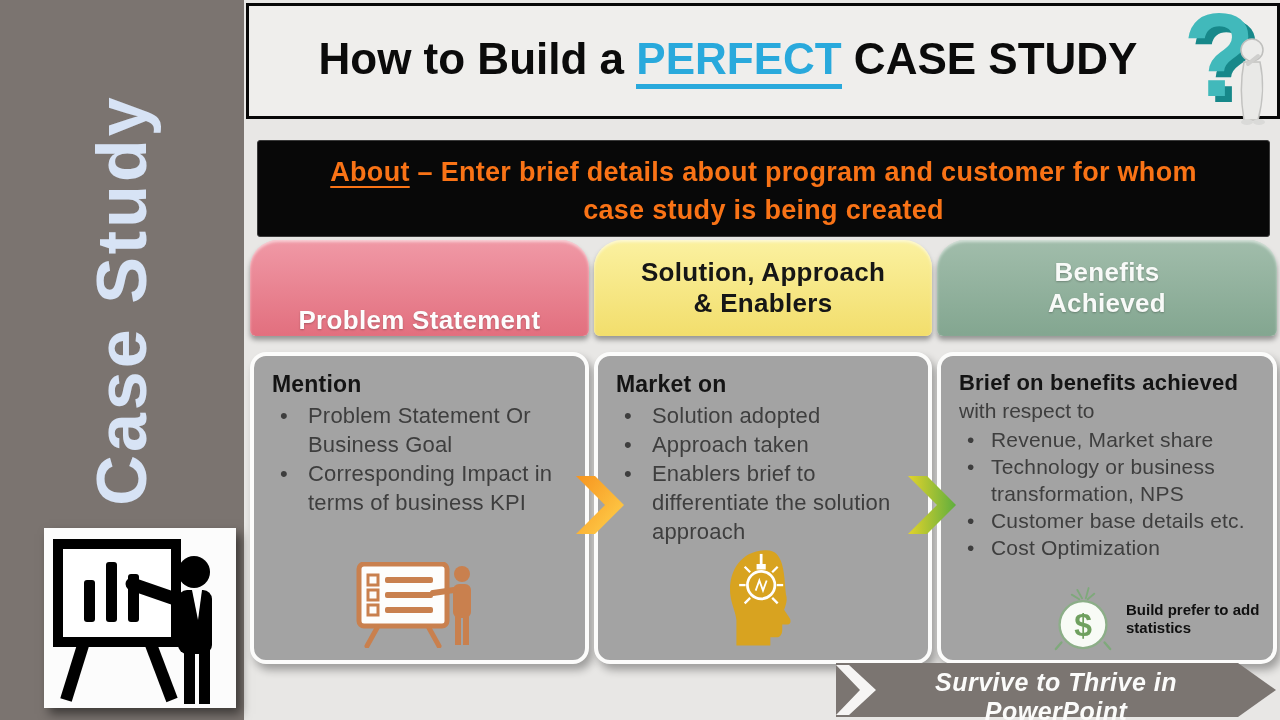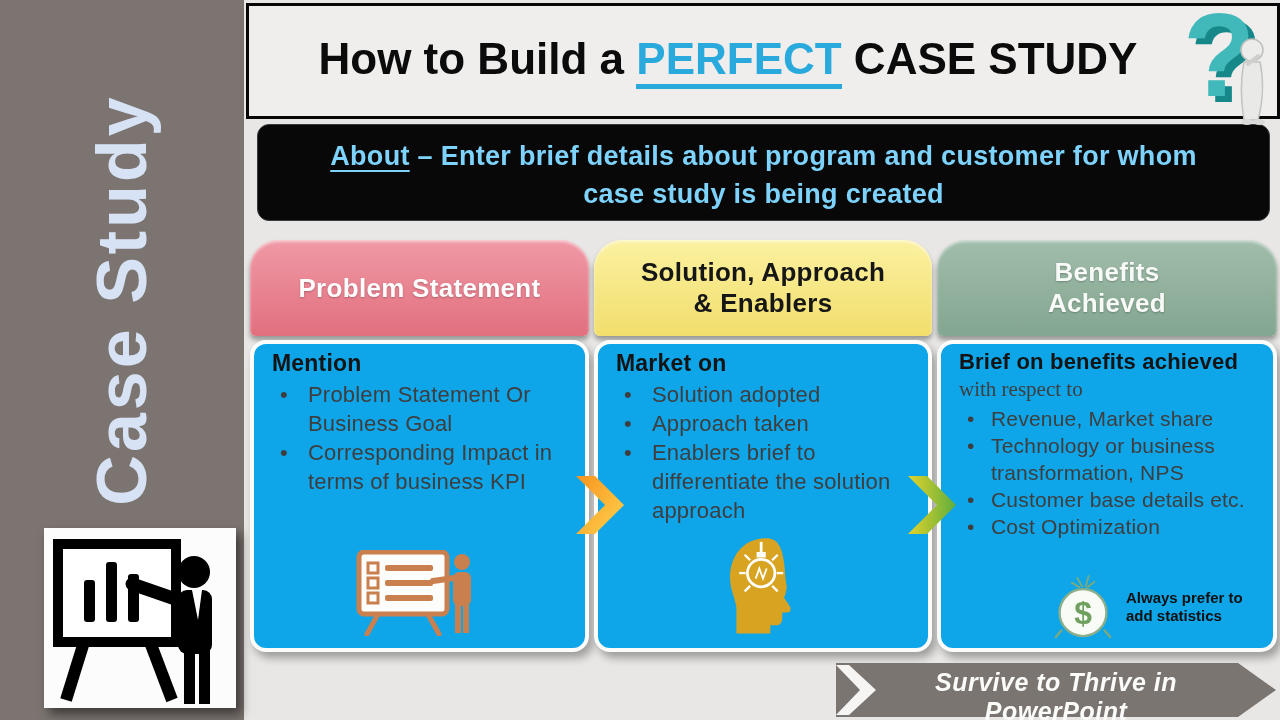--- a/index.html
+++ b/index.html
@@ -12,45 +12,45 @@
   .presenter-box{position:absolute;left:44px;top:528px;width:192px;height:180px;background:#FCFCFC;
       box-shadow:5px 6px 10px rgba(0,0,0,.5);}
   
   .title-box{position:absolute;left:246px;top:3px;width:1028px;height:110px;background:#EFEEEC;
       border:3px solid #070707;}
   .title-text{width:100%;height:100%;line-height:106px;text-align:center;padding-right:70px;box-sizing:border-box;
       font-size:44px;font-weight:bold;color:#0B0B0B;white-space:nowrap;}
   .title-hl{color:#29A9DC;border-bottom:5px solid #29A9DC;padding-bottom:1px;}
   .qmark{position:absolute;left:1178px;top:4px;z-index:5;}
   
-  .about{position:absolute;left:257px;top:124px;width:1013px;height:97px;background:#080808;border-radius:12px;
-      border:1px solid #3a3a3a;box-sizing:border-box;text-align:center;color:#7dd3fc;}
+  .about{position:absolute;left:257px;top:140px;width:1013px;height:97px;background:#080808;border-radius:3px;
+      border:1px solid #3a3a3a;box-sizing:border-box;text-align:center;color:#f97316;}
   .about-line{font-size:27px;font-weight:bold;line-height:38px;letter-spacing:.3px;}
   .about-line:first-child{margin-top:12px;}
   .about-label{text-decoration:underline;text-underline-offset:5px;}
   
   .col-header{position:absolute;top:240px;height:96px;border-radius:28px 28px 6px 6px;
       display:flex;align-items:center;justify-content:center;text-align:center;
       font-size:26px;font-weight:bold;line-height:31px;letter-spacing:.3px;
       box-shadow:0 4px 5px rgba(0,0,0,.35), inset 0 2px 3px rgba(255,255,255,.55);}
   .hdr-pink{left:250px;width:339px;background:linear-gradient(180deg,#F099A6,#E26F7E);color:#FDFDFD;
-      text-shadow:0 1px 2px rgba(0,0,0,.25);}
+      text-shadow:0 1px 2px rgba(0,0,0,.25);align-items:flex-end;}
   .hdr-yellow{left:594px;width:338px;background:linear-gradient(180deg,#FBF1A0,#F2DE6C);color:#161616;}
   .hdr-green{left:937px;width:340px;background:linear-gradient(180deg,#A1BDAB,#83A690);color:#F8FAF8;
       text-shadow:0 1px 2px rgba(0,0,0,.25);}
   .hdr-yellow span{display:inline-block;max-width:262px;}
   .hdr-green span{display:inline-block;max-width:160px;}
-  .col-body{position:absolute;top:340px;height:312px;background:#0ea5e9;border:4px solid #FCFCFB;
+  .col-body{position:absolute;top:352px;height:312px;background:#a3a3a3;border:4px solid #FCFCFB;
       border-radius:16px;box-sizing:border-box;box-shadow:4px 6px 8px rgba(0,0,0,.32);
-      padding:4px 10px 0 18px;}
+      padding:13px 10px 0 18px;}
   .body1{left:250px;width:339px;}
   .body2{left:594px;width:338px;}
   .body3{left:937px;width:340px;}
   .intro-bold{display:block;font-size:23px;font-weight:bold;color:#141414;letter-spacing:.2px;line-height:30px;}
-  .intro-rest{display:block;font-size:22px;color:#3E3E3E;line-height:28px;font-family:Liberation Serif, serif;}
+  .intro-rest{display:block;font-size:22px;color:#3E3E3E;line-height:28px;}
   .col-body ul{margin:2px 0 0 0;padding:0;list-style:none;}
   .col-body li{position:relative;padding-left:36px;font-size:22px;line-height:29px;color:#3E3E3E;letter-spacing:.2px;}
   .col-body li::before{content:"\2022";position:absolute;left:8px;}
   .body3 .intro-bold{font-size:22px;line-height:28px;}
   .body3 .intro-rest{font-size:21px;line-height:27px;}
   .body3 li{font-size:21px;line-height:27px;padding-left:32px;}
   .icon-row{position:absolute;left:0;right:0;bottom:12px;display:flex;justify-content:center;}
   .stat-note{position:absolute;left:112px;bottom:8px;display:flex;align-items:center;gap:13px;}
   .stat-note-text{width:134px;font-size:15px;font-weight:bold;line-height:18px;color:#101010;}
   .arrow{position:absolute;top:476px;}
@@ -174,21 +174,21 @@
       <li>Customer base details etc.</li>
       <li>Cost Optimization</li>
     </ul>
     <div class="stat-note">
       <svg width="60" height="66" viewBox="0 0 64 70">
         <path d="M26,4 L31,13 M38,2 L35,13 M20,9 L28,14 M44,8 L37,14" stroke="#7FA97B" stroke-width="2" fill="none" stroke-linecap="round"></path>
         <circle cx="32" cy="41" r="25" fill="#F8FBF6" stroke="#8CAE88" stroke-width="2.5"></circle>
         <text x="32" y="53" text-anchor="middle" font-size="34" font-weight="bold" fill="#6FA05F">$</text>
         <path d="M9,60 L3,67 M55,60 L61,67" stroke="#7FA97B" stroke-width="2.5" stroke-linecap="round"></path>
       </svg>
-      <div class="stat-note-text">Always prefer to add statistics</div>
+      <div class="stat-note-text">Build prefer to add statistics</div>
     </div>
   </div>
 
   <svg class="arrow arrow1" width="48" height="58" viewBox="0 0 48 58">
     <defs>
         <linearGradient id="gOrange" x1="0" y1="0" x2="1" y2="1">
       <stop offset="0" stop-color="#F7941E"></stop>
           <stop offset="1" stop-color="#FFD34E"></stop>
     </linearGradient>
       </defs>

